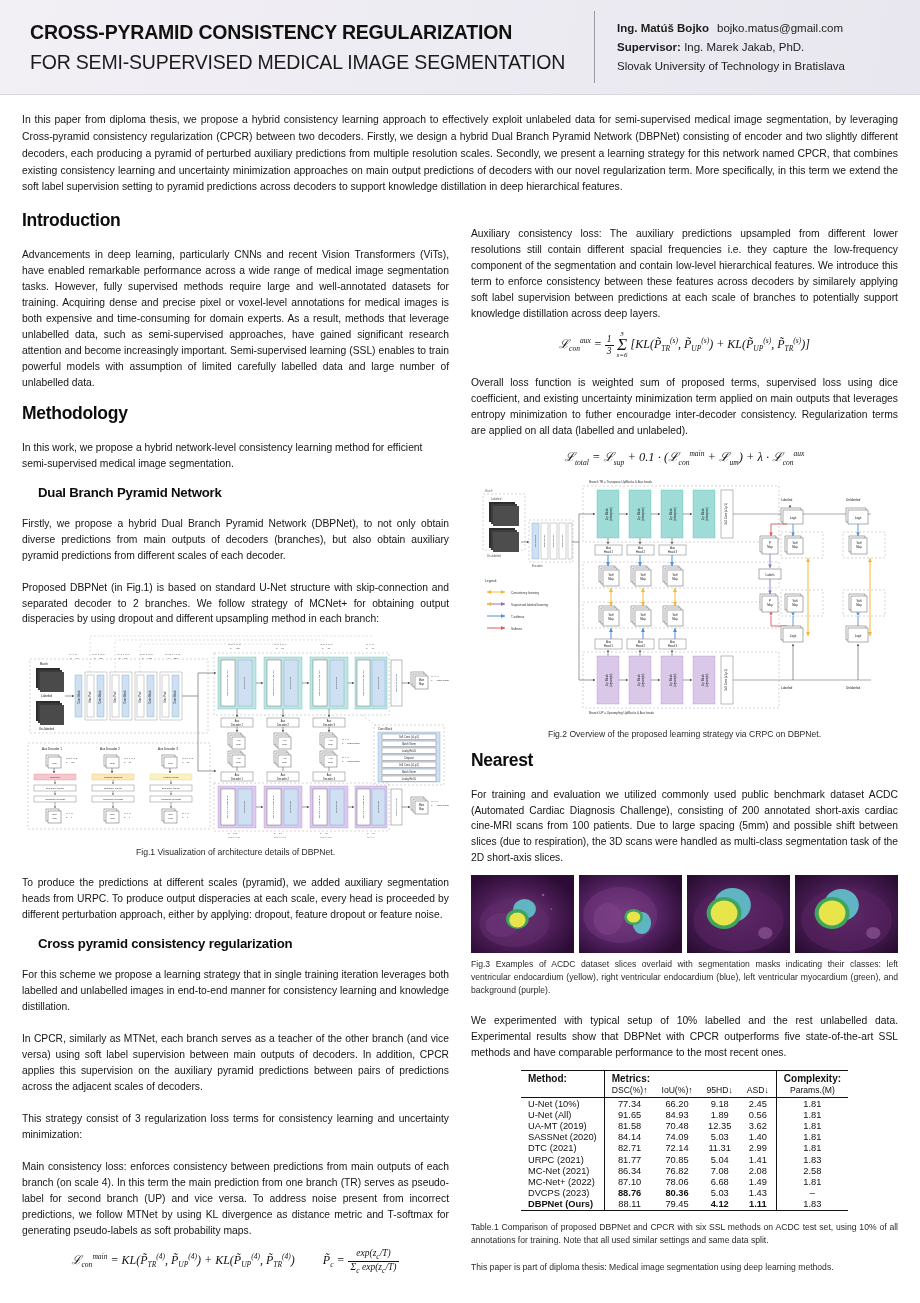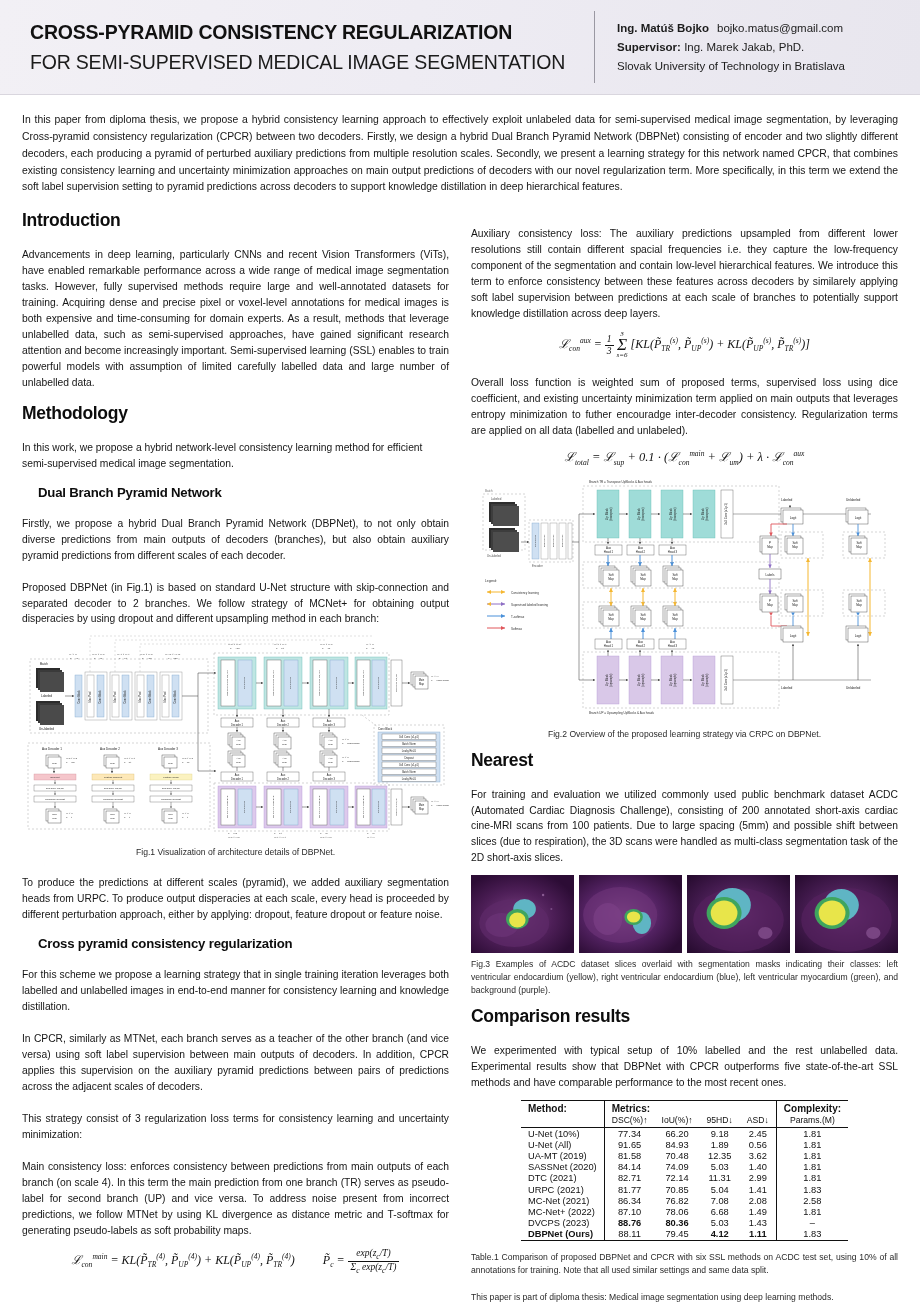--- a/index.html
+++ b/index.html
@@ -958,21 +958,20 @@
             <ellipse cx="50" cy="45" rx="44" ry="32" fill="#56225f" opacity="0.65"></ellipse>
             <ellipse cx="45" cy="30" rx="17" ry="16" fill="#5fb5c4"></ellipse>
             <ellipse cx="36" cy="38" rx="17" ry="16" fill="#3fa55e"></ellipse>
             <ellipse cx="36" cy="38" rx="13" ry="12.5" fill="#e8e54a"></ellipse>
             <ellipse cx="76" cy="58" rx="7" ry="6" fill="#8a5594" opacity="0.7"></ellipse>
           </svg>
         </div>
       </div>
       <div class="cap">Fig.3 Examples of ACDC dataset slices overlaid with segmentation masks indicating their classes: left ventricular endocardium (yellow), right ventricular endocardium (blue), left ventricular myocardium (green), and background (purple).</div>
 
-      <h2 class="sec" style="margin-top:2px">Comparison results</h2>
       <p class="body">We experimented with typical setup of 10% labelled and the rest unlabelled data. Experimental results show that DBPNet with CPCR outperforms five state-of-the-art SSL methods and have comparable performance to the most recent ones.</p>
 
       <div class="tbl-wrap">
         <table class="results">
           <tbody>
             <tr class="hdr-top rule-top">
               <td>Method:</td>
               <td class="vl" colspan="4">Metrics:</td>
               <td class="vl">Complexity:</td>
             </tr>

